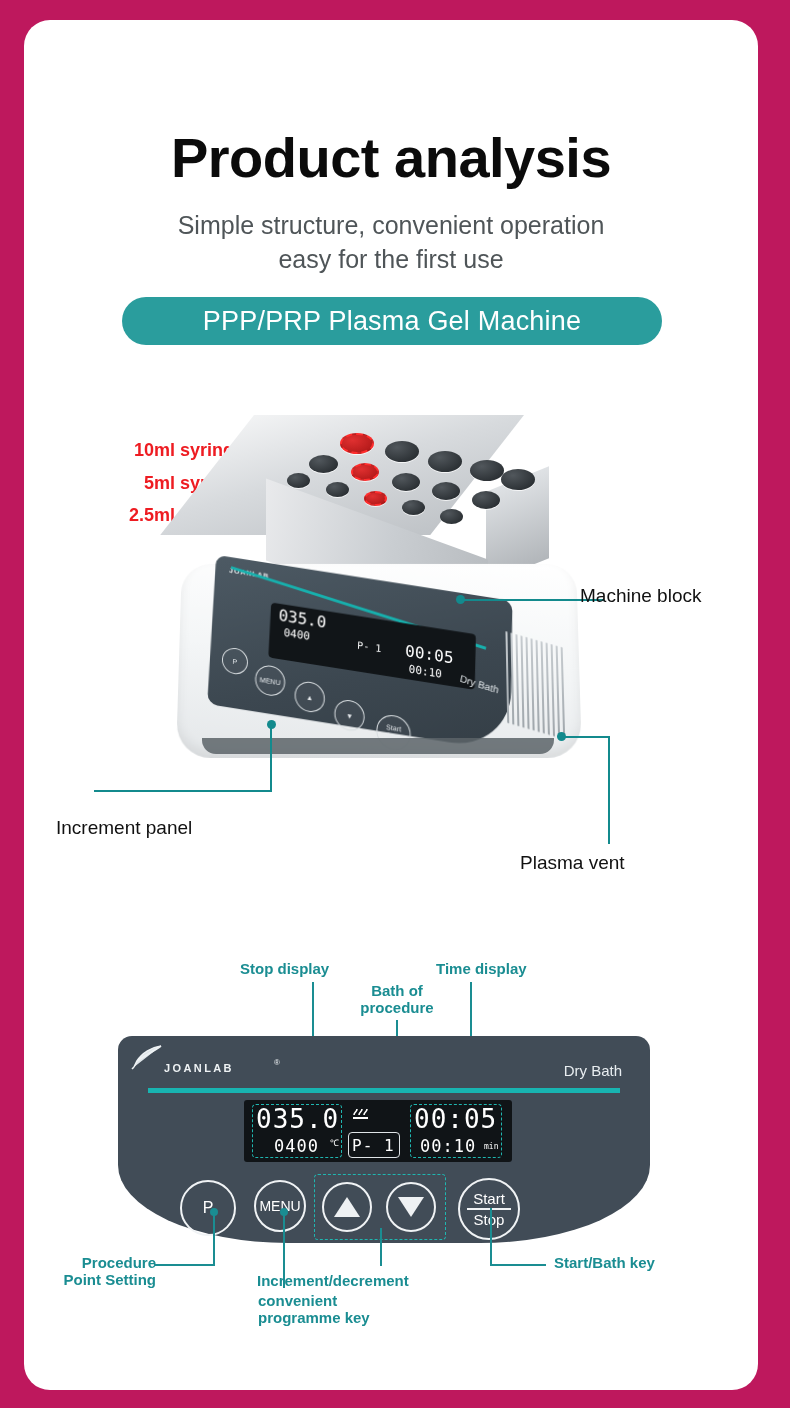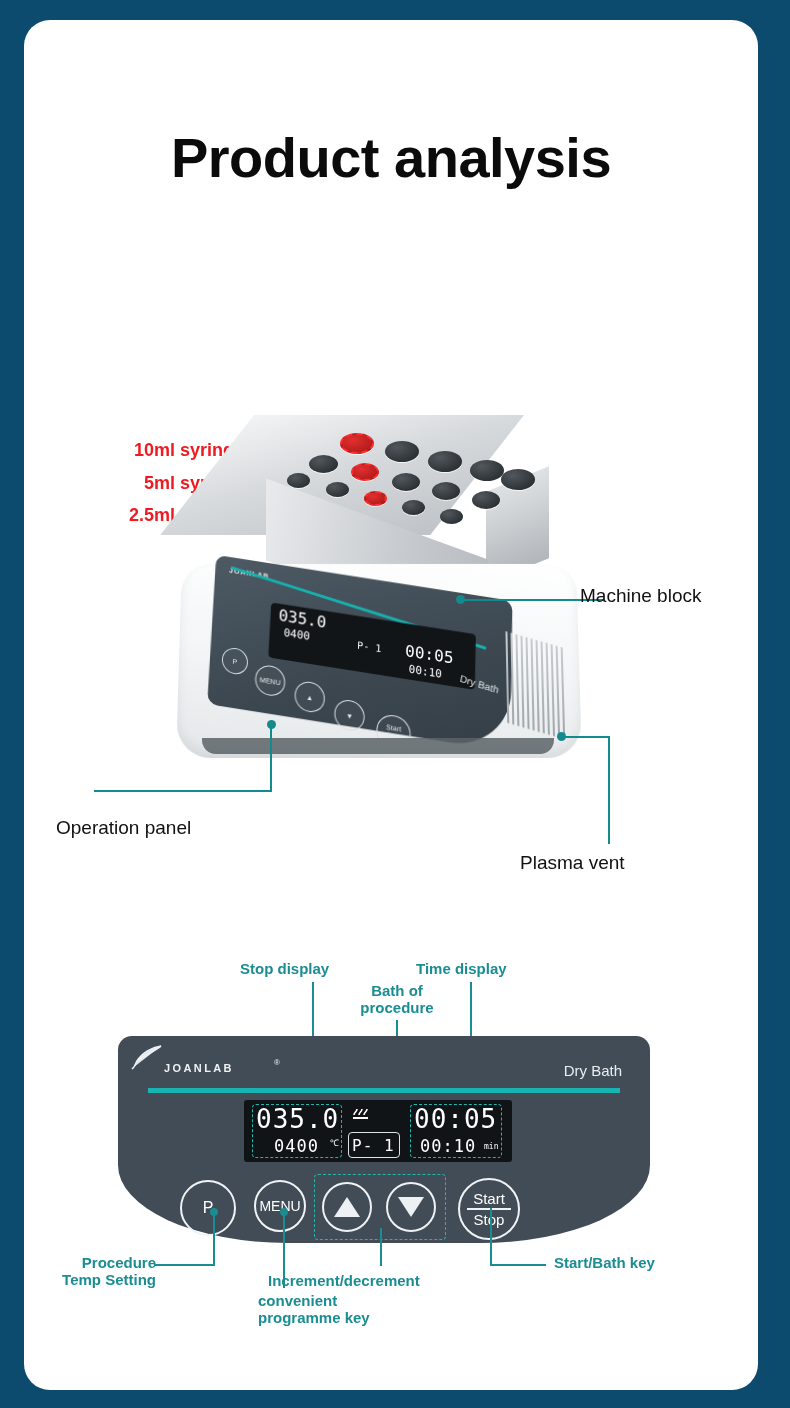--- a/index.html
+++ b/index.html
@@ -2,21 +2,21 @@
 <html><head>
 <meta charset="utf-8">
 <style>
   * { margin:0; padding:0; box-sizing:border-box; }
   html,body { width:790px; height:1408px; }
   body {
     background:#1f9194;
     font-family:"Liberation Sans", sans-serif;
     overflow:hidden;
   }
-  .page { position:relative; width:790px; height:1408px; background:#0c4a6e; }
+  .page { position:relative; width:790px; height:1408px; background:#be185d; }
   .card {
     position:absolute; left:24px; top:20px; width:734px; height:1370px;
     background:#ffffff; border-radius:26px;
   }
 
   
   .title {
     position:absolute; left:0; top:105px; width:734px; text-align:center;
     font-size:56px; font-weight:bold; color:#0b0b0b; letter-spacing:-0.5px;
   }
@@ -147,20 +147,25 @@
   .gline { position:absolute; background:#1a8d92; }
   .gdot { position:absolute; width:8px; height:8px; border-radius:50%; background:#1a8d92; }
 </style>
 </head>
 <body>
 
 <div class="page">
  <div class="card">
 
   <div class="title">Product analysis</div>
+  <div class="subtitle">
+    <div>Simple structure, convenient operation</div>
+    <div>easy for the first use</div>
+  </div>
+  <div class="pill">PPP/PRP Plasma Gel Machine</div>
 
   <div class="sec1">
 
     <div class="redlab" style="left:50px; top:60px; width:170px;">10ml syringe</div>
     <div class="redline" style="left:228px; top:70px; width:122px;"></div>
 
     <div class="redlab" style="left:50px; top:93px; width:170px;">5ml syringe</div>
     <div class="redline" style="left:228px; top:103px; width:143px;"></div>
 
     <div class="redlab" style="left:40px; top:125px; width:180px;">2.5ml syringe</div>
@@ -229,40 +234,40 @@
     </div>
     <div class="body-foot"></div>
 
     <div class="tdot" style="left:432px; top:215px;"></div>
     <div class="tline" style="left:440px; top:219px; width:140px; height:2px;"></div>
     <div class="blab" style="left:556px; top:205px;">Machine block</div>
 
     <div class="tdot" style="left:243px; top:340px;"></div>
     <div class="tline" style="left:246px; top:344px; width:2px; height:68px;"></div>
     <div class="tline" style="left:70px; top:410px; width:178px; height:2px;"></div>
-    <div class="blab" style="left:32px; top:437px;">Operation panel</div>
+    <div class="blab" style="left:32px; top:437px;">Increment panel</div>
 
     <div class="tdot" style="left:533px; top:352px;"></div>
     <div class="tline" style="left:540px; top:356px; width:46px; height:2px;"></div>
     <div class="tline" style="left:584px; top:356px; width:2px; height:108px;"></div>
     <div class="blab" style="left:496px; top:472px;">Plasma vent</div>
   </div>
 
   <div class="sec2">
 
     <div class="glab" style="left:216px; top:40px;">Stop display</div>
     <div class="gline" style="left:288px; top:62px; width:2px; height:108px;"></div>
 
     <div class="glab" style="left:318px; top:62px; text-align:center; width:110px;">
       <div>Bath of</div>
       <div>procedure</div>
     </div>
     <div class="gline" style="left:372px; top:100px; width:2px; height:86px;"></div>
 
-    <div class="glab" style="left:392px; top:40px;">Time display</div>
+    <div class="glab" style="left:412px; top:40px;">Time display</div>
     <div class="gline" style="left:446px; top:62px; width:2px; height:108px;"></div>
 
     <div class="flatpanel">
       <div class="fp-brand">JOANLAB</div>
       <svg width="34" height="26" viewBox="0 0 34 26" style="position:absolute;left:12px;top:8px;">
         <path d="M31 2 C22 3 12 9 7 17 L4 23 M7 17 C14 12 24 7 31 2 Z" stroke="#eef2f4" stroke-width="1.6" fill="#dfe5e9"></path>
         <path d="M4 23 L2 25" stroke="#eef2f4" stroke-width="1.6"></path>
       </svg>
       <span style="position:absolute;left:156px;top:22px;color:#eef2f4;font-size:8px;">®</span>
       <div class="fp-drybath">Dry Bath</div>
@@ -303,32 +308,32 @@
         <span style="display:block;width:44px;height:2px;background:#f0f3f5;margin:1px 0;"></span>
         <span style="font-size:15px;line-height:17px;">Stop</span>
       </div>
     </div>
 
     <div class="gdot" style="left:186px; top:288px;"></div>
     <div class="gline" style="left:189px; top:292px; width:2px; height:54px;"></div>
     <div class="gline" style="left:130px; top:344px; width:61px; height:2px;"></div>
     <div class="glab" style="left:34px; top:334px; text-align:right; width:98px;">
       <div>Procedure</div>
-      <div>Temp Setting</div>
+      <div>Point Setting</div>
     </div>
 
     <div class="gdot" style="left:256px; top:288px;"></div>
     <div class="gline" style="left:259px; top:292px; width:2px; height:76px;"></div>
     <div class="glab" style="left:234px; top:372px;">
       <div>convenient</div>
       <div>programme key</div>
     </div>
 
     <div class="gline" style="left:356px; top:308px; width:2px; height:38px;"></div>
-    <div class="glab" style="left:244px; top:352px;">Increment/decrement</div>
+    <div class="glab" style="left:233px; top:352px;">Increment/decrement</div>
 
     <div class="gline" style="left:466px; top:288px; width:2px; height:58px;"></div>
     <div class="gline" style="left:466px; top:344px; width:56px; height:2px;"></div>
     <div class="glab" style="left:530px; top:334px;">Start/Bath key</div>
   </div>
 
  </div>
 </div>
 
 </body></html>

